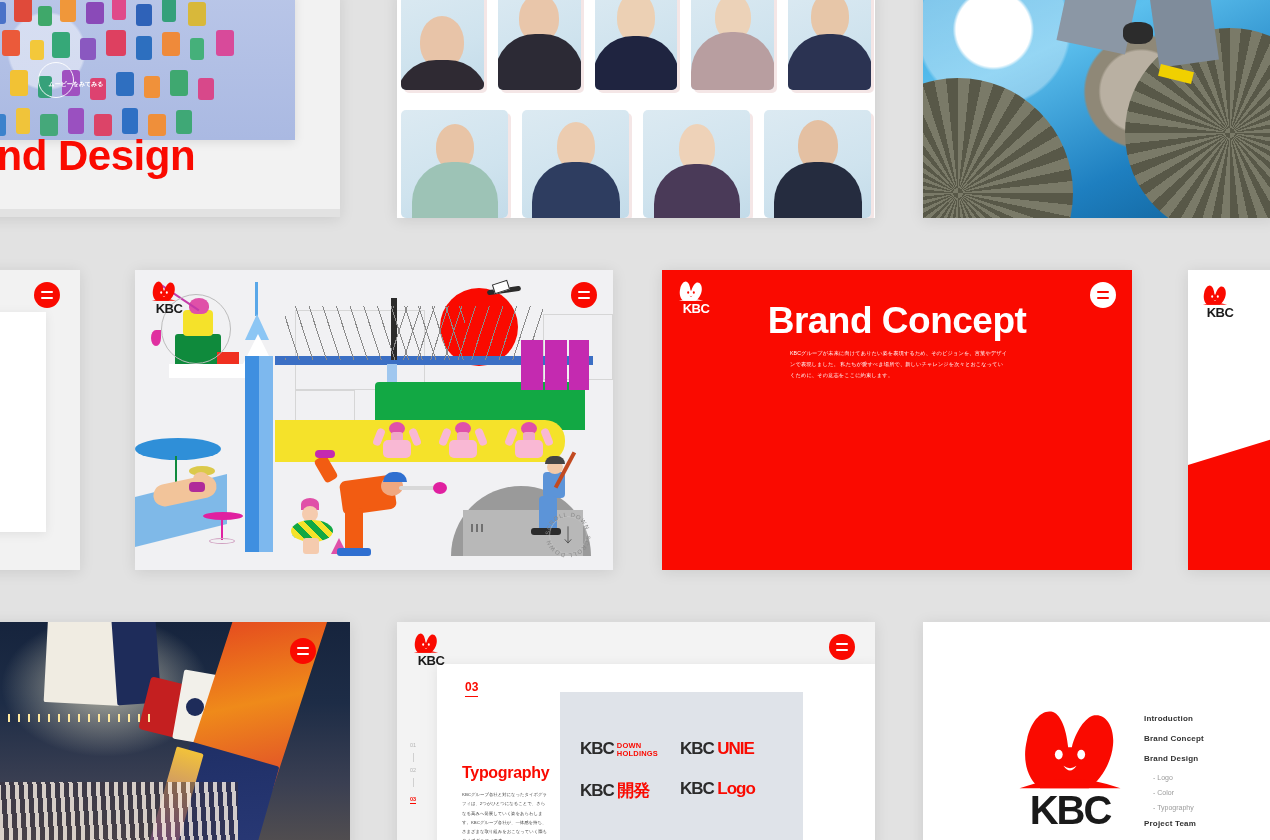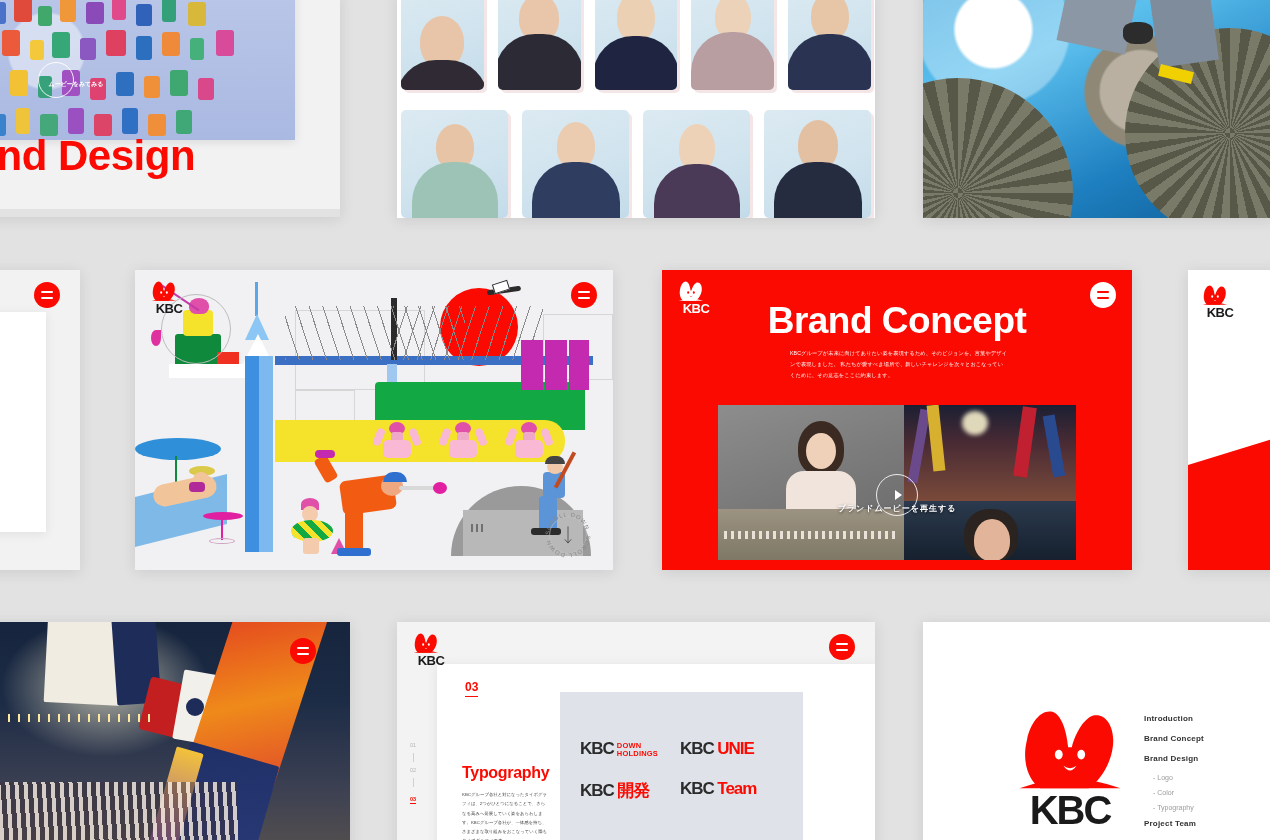--- a/index.html
+++ b/index.html
@@ -405,45 +405,20 @@
         <ellipse cx="38" cy="26" rx="2.1" ry="2.6" fill="#fa0a00"></ellipse>
         <path d="M29 33 q3 4 6 0 q-3 2 -6 0 Z" fill="#fa0a00"></path>
         <path d="M6 44 q26 -9 52 0 Z" fill="#fff"></path>
       </svg>
       <span class="kbc-word" style="font-size:13px;color:#fff;">KBC</span>
     </div>
 
     <div class="bc-title">Brand Concept</div>
     <div class="bc-lead">KBCグループが未来に向けてありたい姿を表現するため、そのビジョンを、言葉やデザインで表現しました。 私たちが愛すべき場所で、新しいチャレンジを次々とおこなっていくために、その意志をここに約束します。</div>
 
-    <div class="bc-video">
-      <div class="q" style="left:0;top:0;width:186px;height:104px;background:linear-gradient(160deg,#8d8d8d,#6f6f6f);"></div>
-      <div class="q" style="left:80px;top:16px;width:46px;height:54px;border-radius:50% 50% 42% 42%;background:#3a2a22;"></div>
-      <div class="q" style="left:88px;top:28px;width:30px;height:36px;border-radius:50%;background:#efd0b8;"></div>
-      <div class="q" style="left:68px;top:66px;width:70px;height:38px;border-radius:18px 18px 0 0;background:#f0e4dc;"></div>
-      <div class="q" style="left:186px;top:0;width:172px;height:96px;
-           background:linear-gradient(180deg,#1b1f33 0%,#4a2b34 40%,#7a4a3a 100%);"></div>
-      <div class="q" style="left:244px;top:6px;width:26px;height:24px;border-radius:50%;background:rgba(255,248,210,.85);filter:blur(2px);"></div>
-      <div class="q" style="left:196px;top:4px;width:10px;height:74px;background:#6a4a8a;transform:rotate(10deg);"></div>
-      <div class="q" style="left:212px;top:0px;width:12px;height:66px;background:#d8b030;transform:rotate(-6deg);"></div>
-      <div class="q" style="left:300px;top:2px;width:14px;height:70px;background:#c02030;transform:rotate(8deg);"></div>
-      <div class="q" style="left:330px;top:10px;width:12px;height:62px;background:#2a4a90;transform:rotate(-10deg);"></div>
-      <div class="q" style="left:186px;top:96px;width:172px;height:59px;
-           background:linear-gradient(180deg,#2b3a4e,#16202e);"></div>
-      <div class="q" style="left:246px;top:104px;width:54px;height:52px;border-radius:46% 46% 40% 40%;background:#2b2320;"></div>
-      <div class="q" style="left:256px;top:114px;width:36px;height:42px;border-radius:50% 50% 44% 44%;background:#e2b49a;"></div>
-      <div class="q" style="left:0;top:104px;width:186px;height:51px;
-           background:linear-gradient(180deg,#9c9382 0%,#7e7866 100%);"></div>
-      <div class="q" style="left:6px;top:126px;width:174px;height:8px;
-           background:repeating-linear-gradient(90deg,#e8e2d8 0 3px,transparent 3px 7px);"></div>
-      <div class="bc-play">
-          <b></b>
-        </div>
-      <div class="bc-caption">ブランドムービーを再生する</div>
-    </div>
 
     <div class="hamburger inv" style="right:16px;top:12px;width:26px;height:26px;">
       <i style="width:12px;height:1.8px;"></i>
         <i style="width:12px;height:1.8px;"></i>
     </div>
   </div>
 
   <div class="card shadow" id="card-right-edge">
     <div class="kbc-logo" style="left:12px;top:14px;">
       <svg class="kbc-mark" viewBox="0 0 64 46" width="30" height="22">
@@ -496,21 +471,21 @@
     <div class="wordmark" style="left:283px;top:117px;text-align:right;">
       <span class="wm-k">KBC</span>
       <span class="wm-red">UNIE</span>
     </div>
     <div class="wordmark" style="left:183px;top:157px;">
       <span class="wm-k">KBC</span>
       <span class="wm-red">開発</span>
     </div>
     <div class="wordmark" style="left:283px;top:157px;">
       <span class="wm-k">KBC</span>
-      <span class="wm-red">Team</span>
+      <span class="wm-red">Logo</span>
     </div>
 
     <div class="ty-num">03</div>
     <div class="ty-title">Typography</div>
     <div class="ty-body">KBCグループ各社と対になったタイポグラフィは、2つがひとつになることで、さらなる高みへ発展していく姿をあらわします。KBCグループ各社が、一体感を持ち、さまざまな取り組みをおこなっていく際もタイポグラフィで表</div>
 
     <div class="ty-side">
       <div class="n">01</div>
       <div class="bar"></div>
       <div class="n">02</div>

